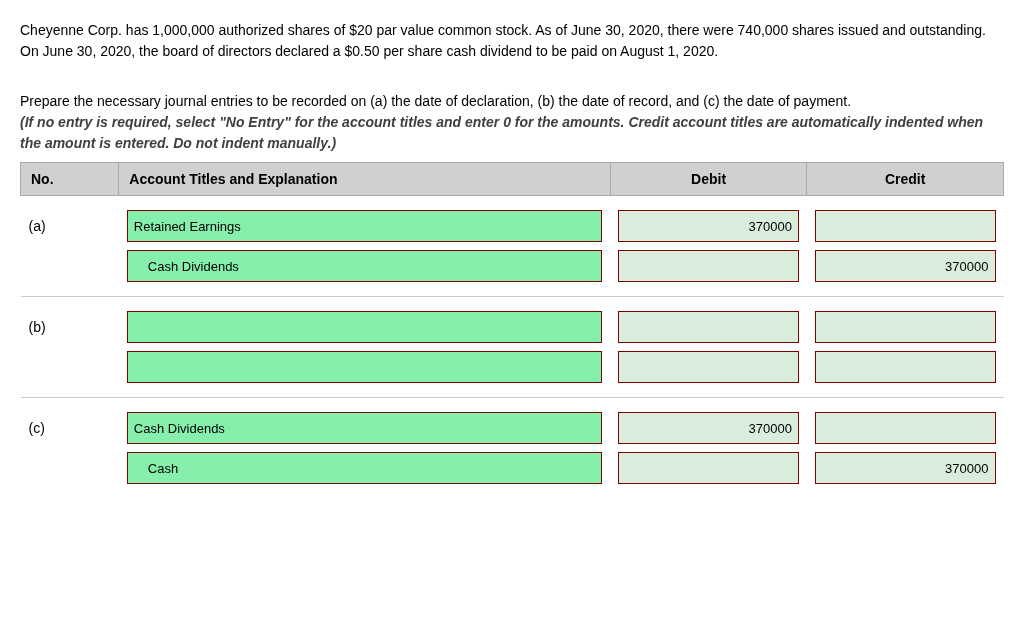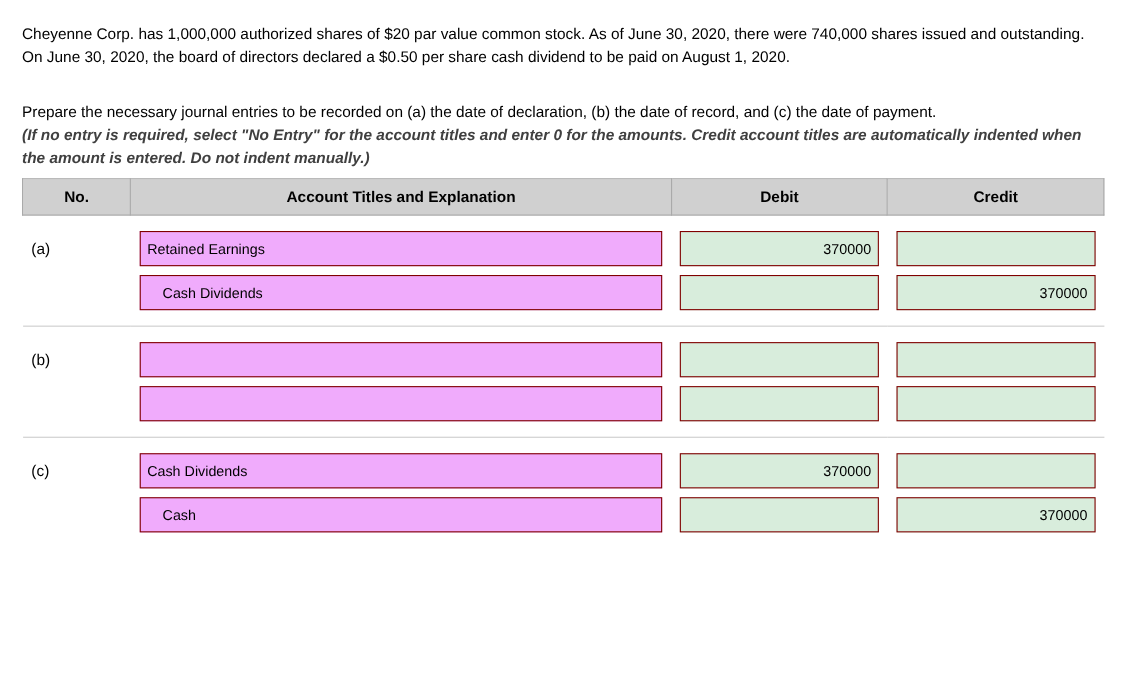--- a/index.html
+++ b/index.html
@@ -28,42 +28,42 @@
     .journal-table {
       width: 100%;
       border-collapse: collapse;
       margin-top: 8px;
     }
     .journal-table thead tr {
       background-color: #d0d0d0;
     }
     .journal-table thead th {
       padding: 8px 10px;
-      text-align: center;
+      text-align: left;
       font-weight: bold;
       font-size: 14px;
       border: 1px solid #aaa;
     }
     .journal-table tbody td {
       padding: 6px 8px;
       vertical-align: middle;
     }
     .row-label {
       width: 48px;
       font-weight: normal;
       font-size: 14px;
       vertical-align: middle;
     }
     .account-input {
       width: 100%;
       height: 32px;
       border: 1px solid #800000;
       padding: 2px 6px;
       font-size: 13px;
-      background: #f0abfc;
+      background: #86efac;
       outline: none;
     }
     .debit-input, .credit-input {
       width: 100%;
       height: 32px;
       border: 1px solid #800000;
       padding: 2px 6px;
       font-size: 13px;
       background: #d8eddc;
       text-align: right;

